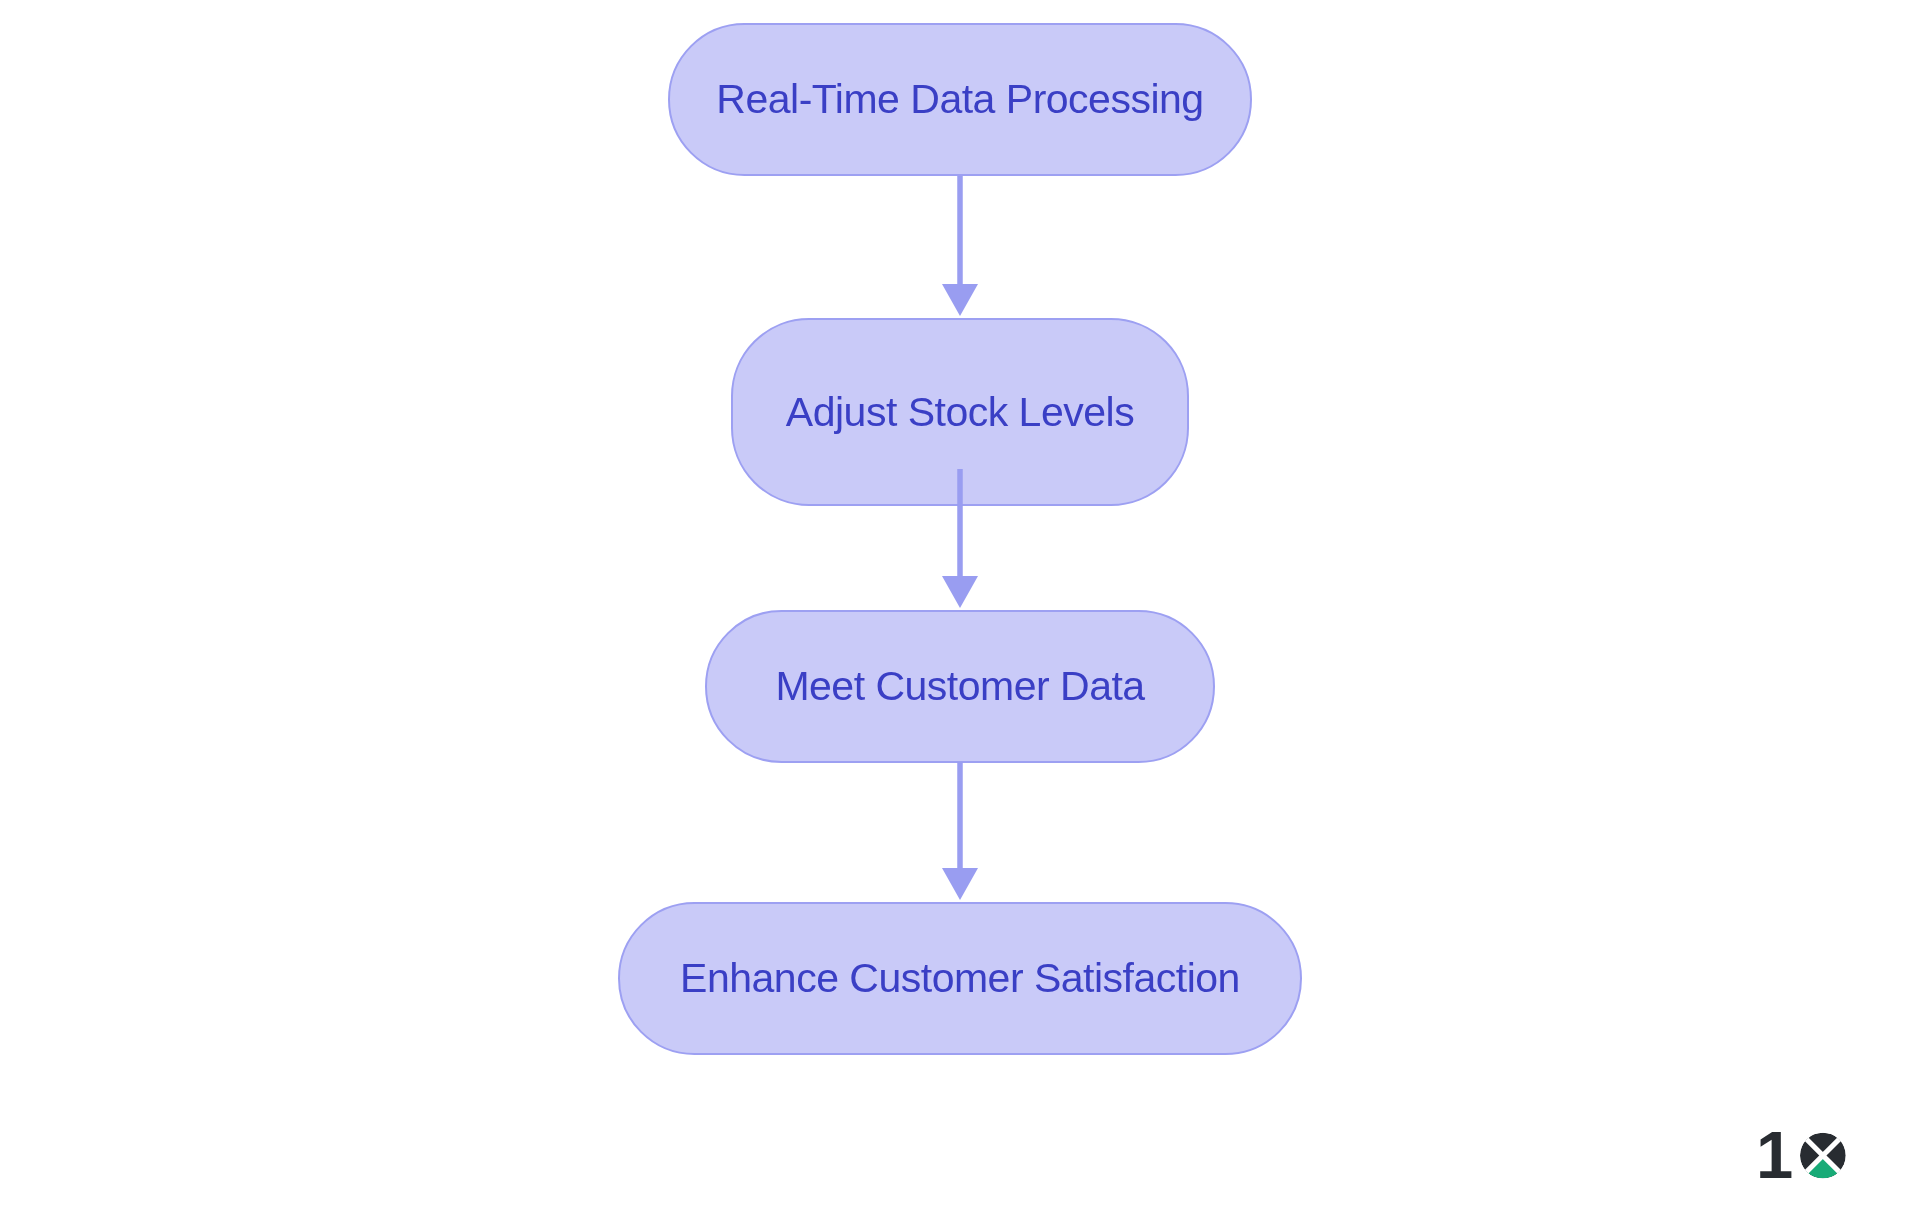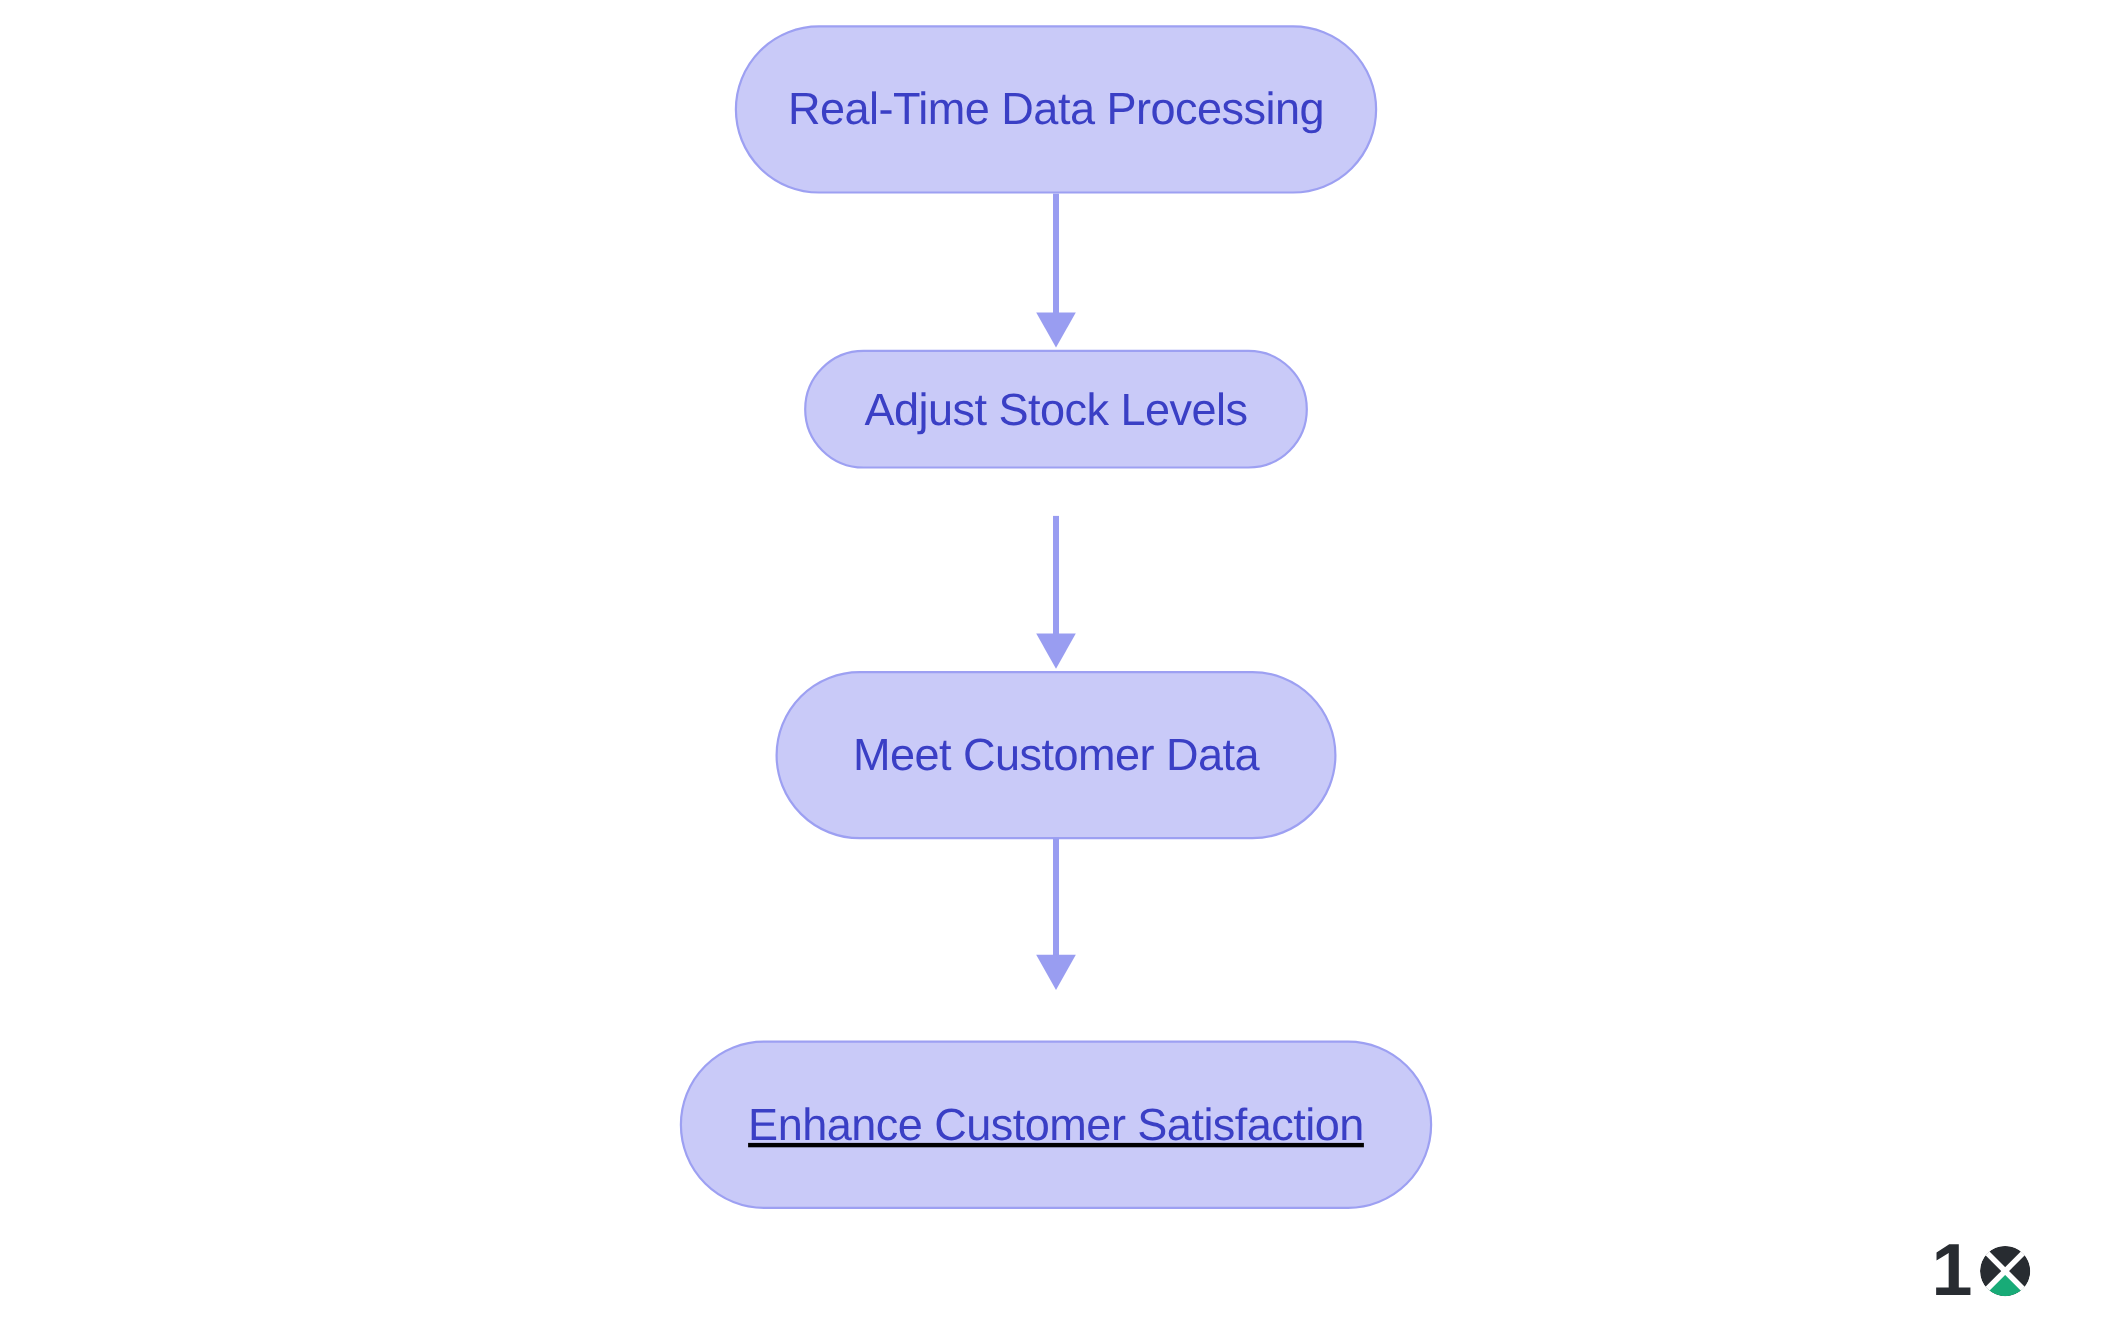--- a/index.html
+++ b/index.html
@@ -26,23 +26,23 @@
     align-items: center;
     justify-content: center;
   }
   .node-label {
     color: #3a3fc5;
     font-size: 41px;
     letter-spacing: -0.5px;
     white-space: nowrap;
   }
   .node-1 { left: 668px; top: 23px;  width: 584px; height: 153px; }
-  .node-2 { left: 731px; top: 318px; width: 458px; height: 108px; align-items: center; }
+  .node-2 { left: 731px; top: 318px; width: 458px; height: 188px; align-items: center; }
   .node-3 { left: 705px; top: 610px; width: 510px; height: 153px; }
-  .node-4 { left: 618px; top: 946px; width: 684px; height: 153px; text-decoration: underline; }
+  .node-4 { left: 618px; top: 902px; width: 684px; height: 153px; }
   .arrows {
     position: absolute;
     left: 0;
     top: 0;
     pointer-events: none;
   }
   .logo {
     position: absolute;
     left: 1756px;
     top: 1124px;

